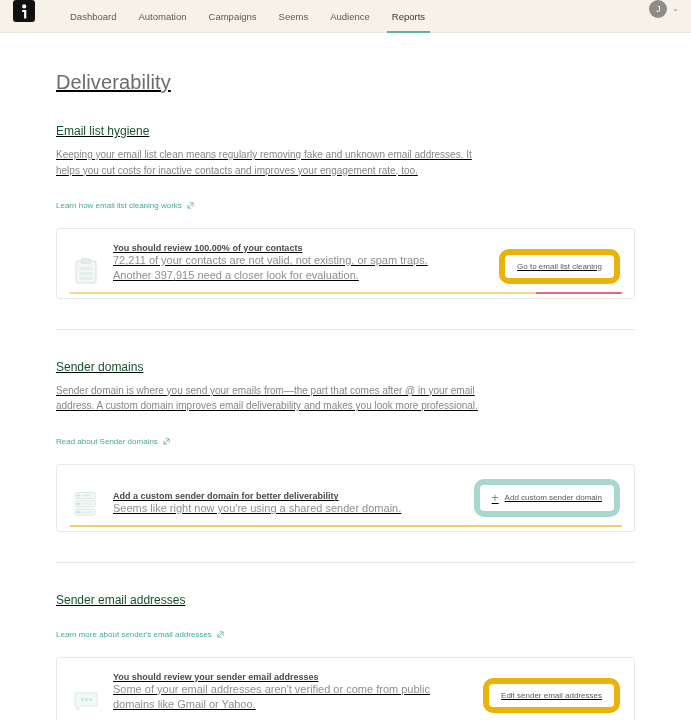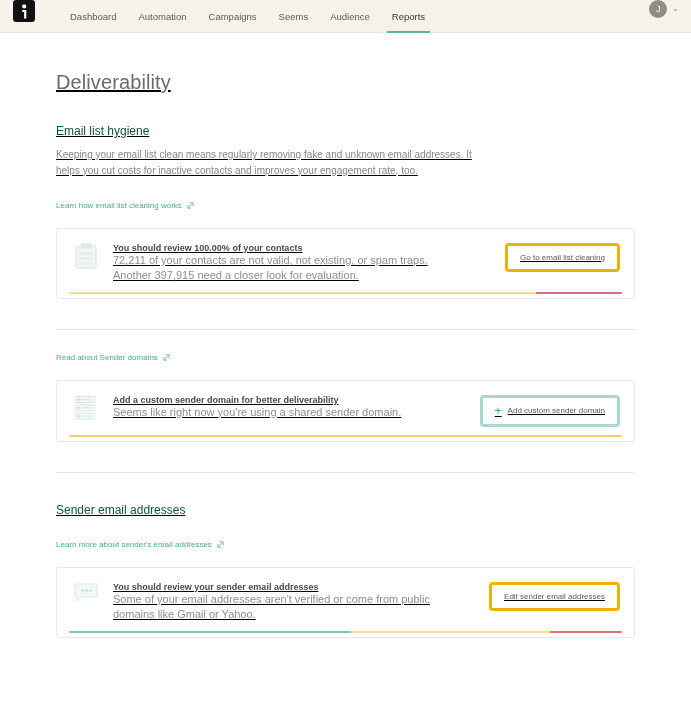--- a/index.html
+++ b/index.html
@@ -117,21 +117,21 @@
   .card {
     margin-top: 16px;
     border: 1px solid #e9e9e6;
     border-radius: 3px;
     background: #fff;
     position: relative;
     overflow: hidden;
   }
   .card-inner {
     display: flex;
-    align-items: flex-start;
+    align-items: flex-end;
     padding: 14px 14px 14px 16px;
     min-height: 55px;
   }
   .card-icon {
     width: 26px;
     flex: 0 0 26px;
     display: flex;
     align-items: center;
     justify-content: center;
     margin-right: 14px;
@@ -142,22 +142,22 @@
     color: #4a4a4f;
     font-weight: 700;
   }
   .card-sub {
     font-size: 11px;
     color: #8e8e93;
     line-height: 1.4;
   }
   .card-btn {
     flex: 0 0 auto;
-    border: 3px solid #eab308;
-    border-radius: 4px;
+    border: 6px solid #eab308;
+    border-radius: 10px;
     background: #fff;
     color: #5a5a5f;
     font-size: 8px;
     padding: 7px 12px;
     white-space: nowrap;
     cursor: pointer;
     font-family: "Liberation Sans", sans-serif;
     display: inline-flex;
     align-items: center;
     gap: 6px;
@@ -247,20 +247,22 @@
         <span style="background:#f3dd8a;width:84.5%"></span>
         <span style="background:#e0677f;width:15.5%"></span>
       </div>
     </div>
   </div>
 
   <div class="spacer-lg"></div>
   <div class="section-divider"></div>
 
   <div class="section">
+    <div class="section-title">Sender domains</div>
+    <div class="section-desc">Sender domain is where you send your emails from—the part that comes after @ in your email address. A custom domain improves email deliverability and makes you look more professional.</div>
     <a class="section-link">
       <span>Read about Sender domains</span>
       <svg class="ext-ico" viewBox="0 0 10 10">
         <path d="M3.4 1.2 h5.4 v5.4" fill="none" stroke="#4aa79a" stroke-width="1"></path>
         <path d="M8.6 1.4 L1.4 8.6" fill="none" stroke="#4aa79a" stroke-width="1"></path>
         <path d="M1.2 4.0 v4.8 h4.8" fill="none" stroke="#4aa79a" stroke-width="1"></path>
       </svg>
     </a>
 
     <div class="card">

